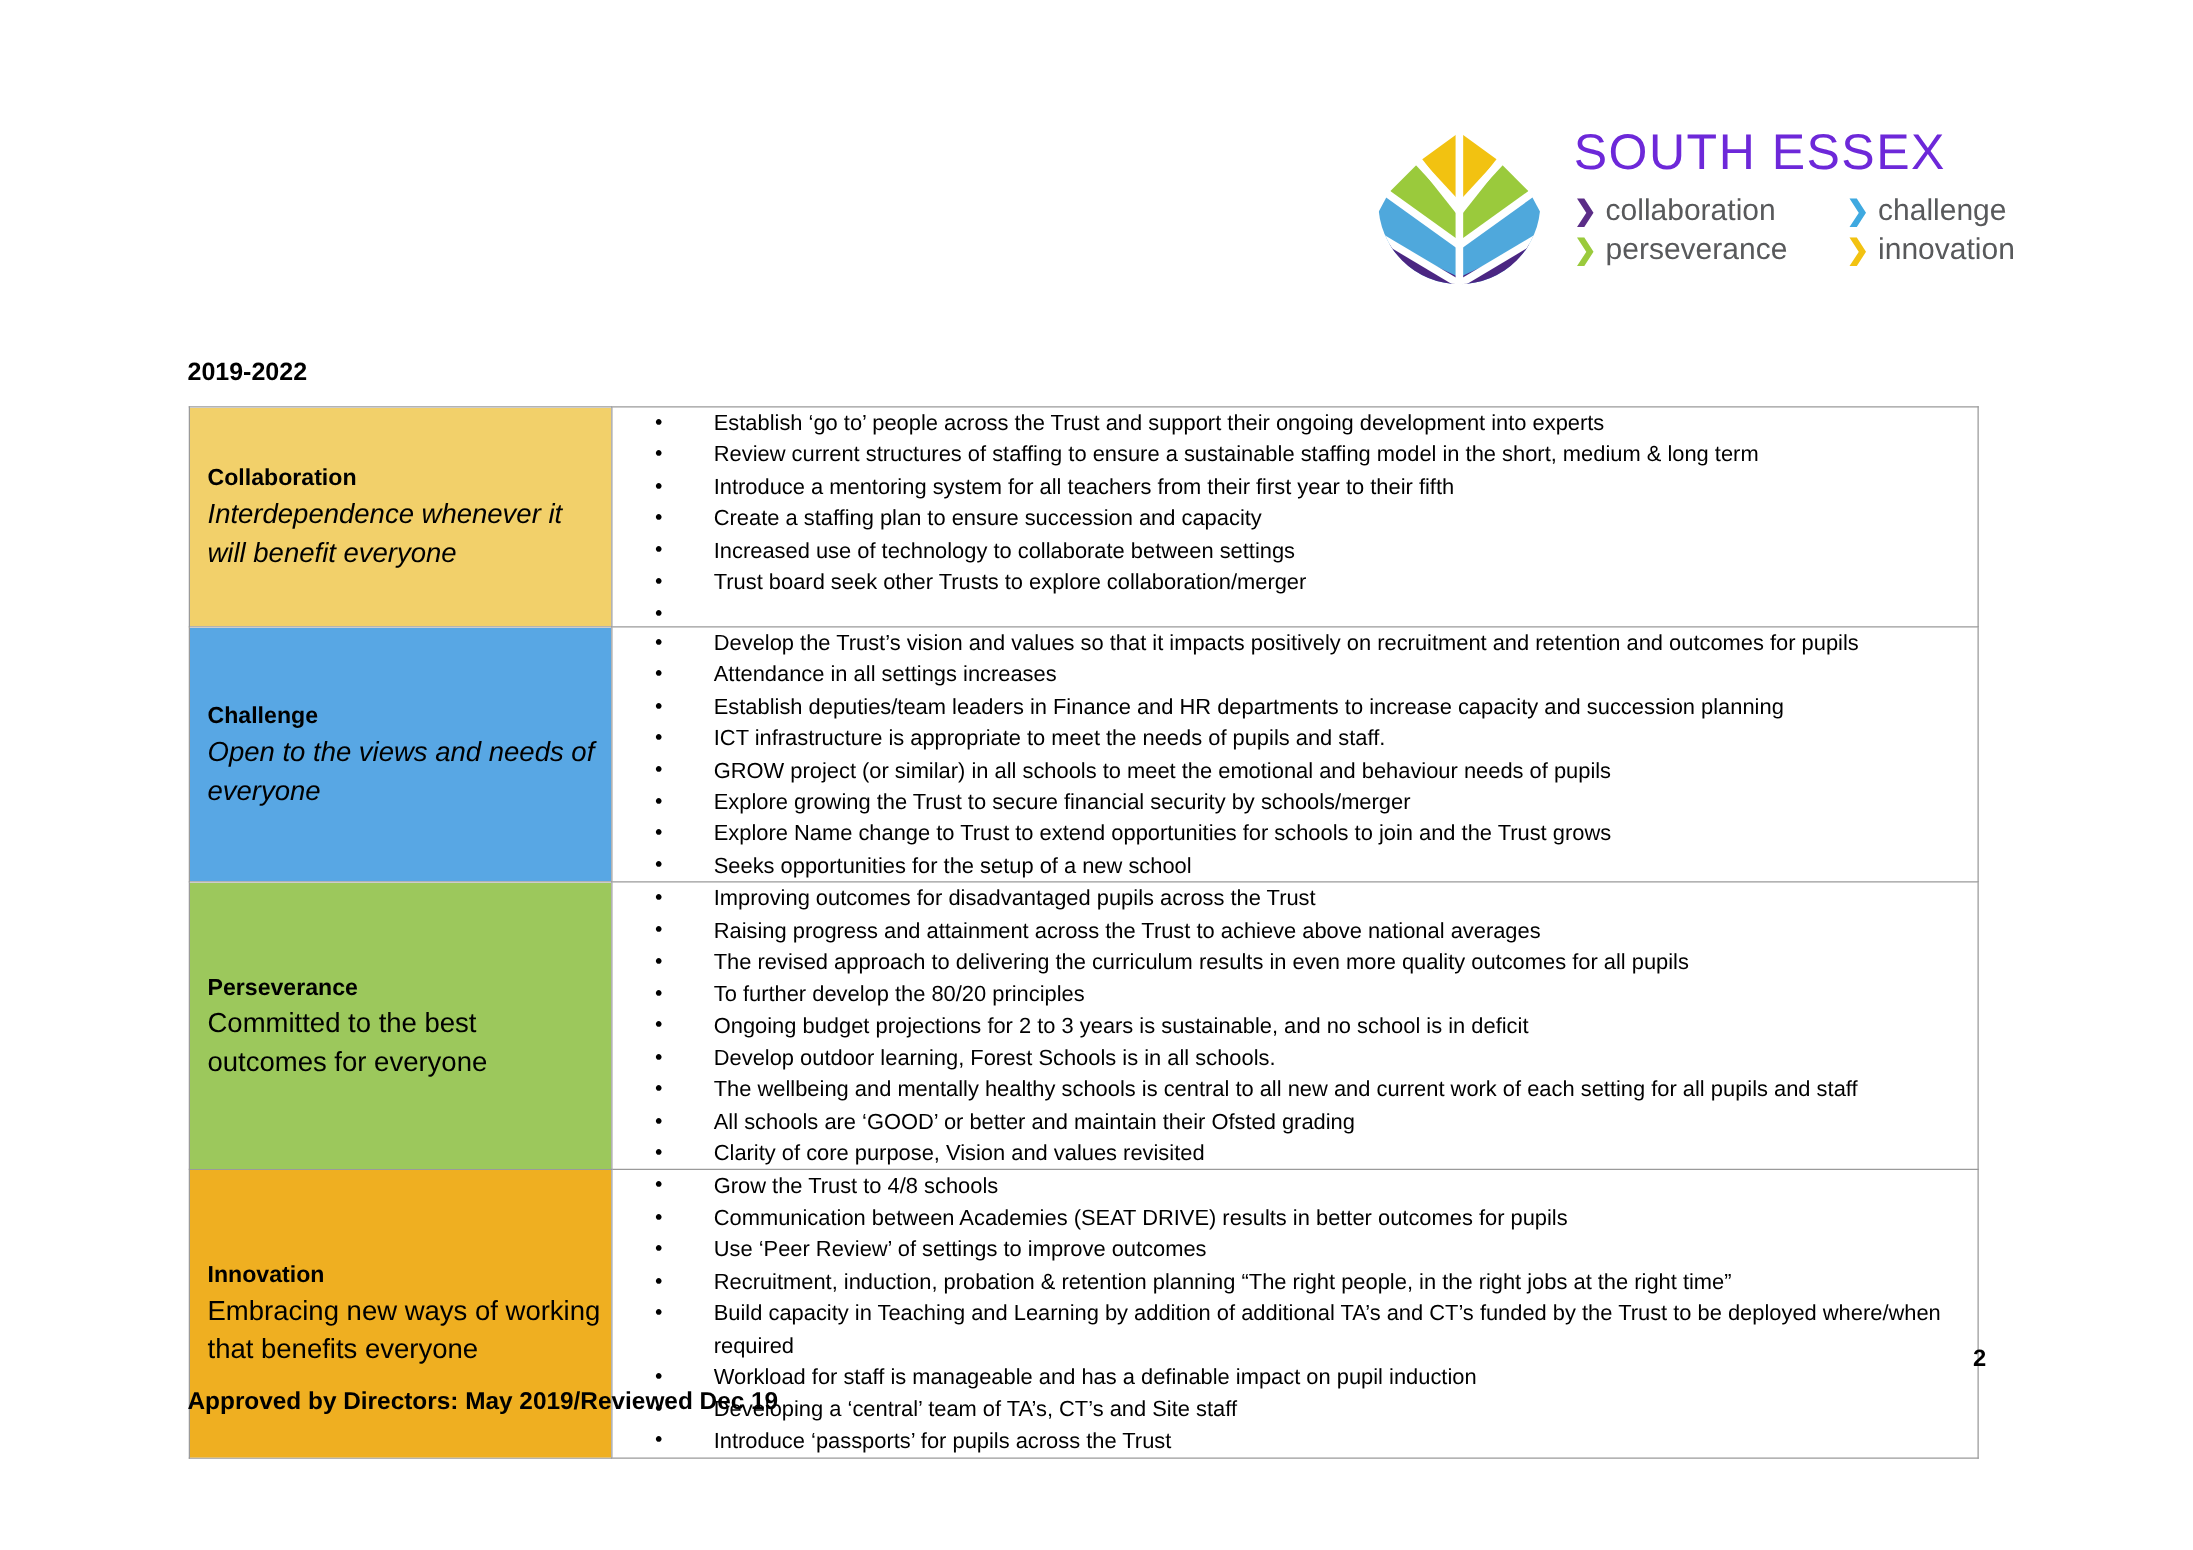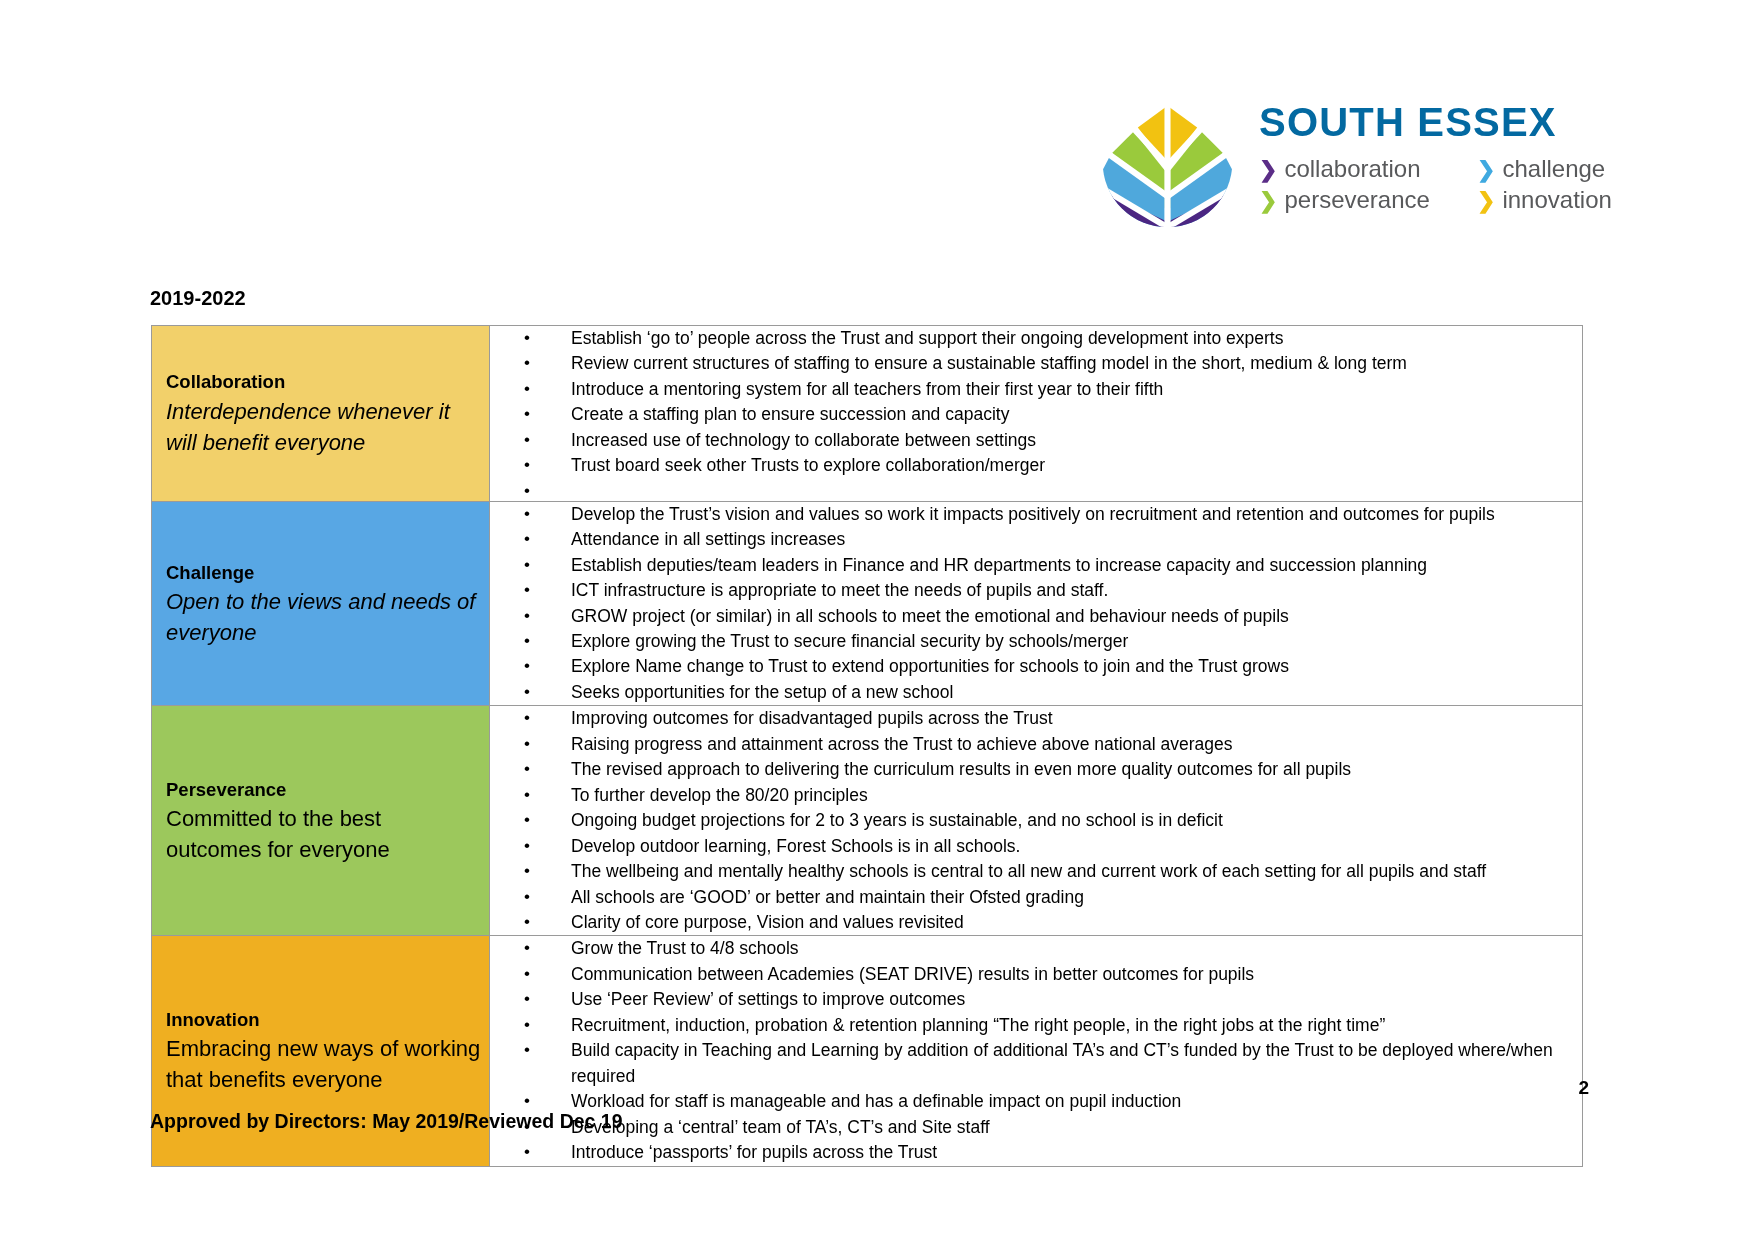--- a/index.html
+++ b/index.html
@@ -28,23 +28,23 @@
     width: 135px;
     height: 135px;
     flex: 0 0 135px;
   }
   .logo-text {
     margin-left: 24px;
     padding-top: 6px;
   }
   .logo-title {
     font-size: 40px;
-    font-weight: bold;
+    font-weight: normal;
     letter-spacing: 1.2px;
-    color: #0369a1;
+    color: #6d28d9;
     line-height: 1.08;
     white-space: nowrap;
   }
   .logo-taglines {
     margin-top: 10px;
   }
   .tag-row {
     display: flex;
     align-items: baseline;
   }
@@ -251,21 +251,21 @@
 
     <tr class="row-challenge">
       <td class="value-cell">
         <div class="value-inner">
           <div class="value-title">Challenge</div>
           <div class="value-sub italic">Open to the views and needs of everyone</div>
         </div>
       </td>
       <td class="bullets-cell">
         <ul class="bullets">
-          <li><span class="dot">•</span><span>Develop the Trust’s vision and values so work it impacts positively on recruitment and retention and outcomes for pupils</span></li>
+          <li><span class="dot">•</span><span>Develop the Trust’s vision and values so that it impacts positively on recruitment and retention and outcomes for pupils</span></li>
           <li><span class="dot">•</span><span>Attendance in all settings increases</span></li>
           <li><span class="dot">•</span><span>Establish deputies/team leaders in Finance and HR departments to increase capacity and succession planning</span></li>
           <li><span class="dot">•</span><span>ICT infrastructure is appropriate to meet the needs of pupils and staff.</span></li>
           <li><span class="dot">•</span><span>GROW project (or similar) in all schools to meet the emotional and behaviour needs of pupils</span></li>
           <li><span class="dot">•</span><span>Explore growing the Trust to secure financial security by schools/merger</span></li>
           <li><span class="dot">•</span><span>Explore Name change to Trust to extend opportunities for schools to join and the Trust grows</span></li>
           <li><span class="dot">•</span><span>Seeks opportunities for the setup of a new school</span></li>
         </ul>
       </td>
     </tr>

